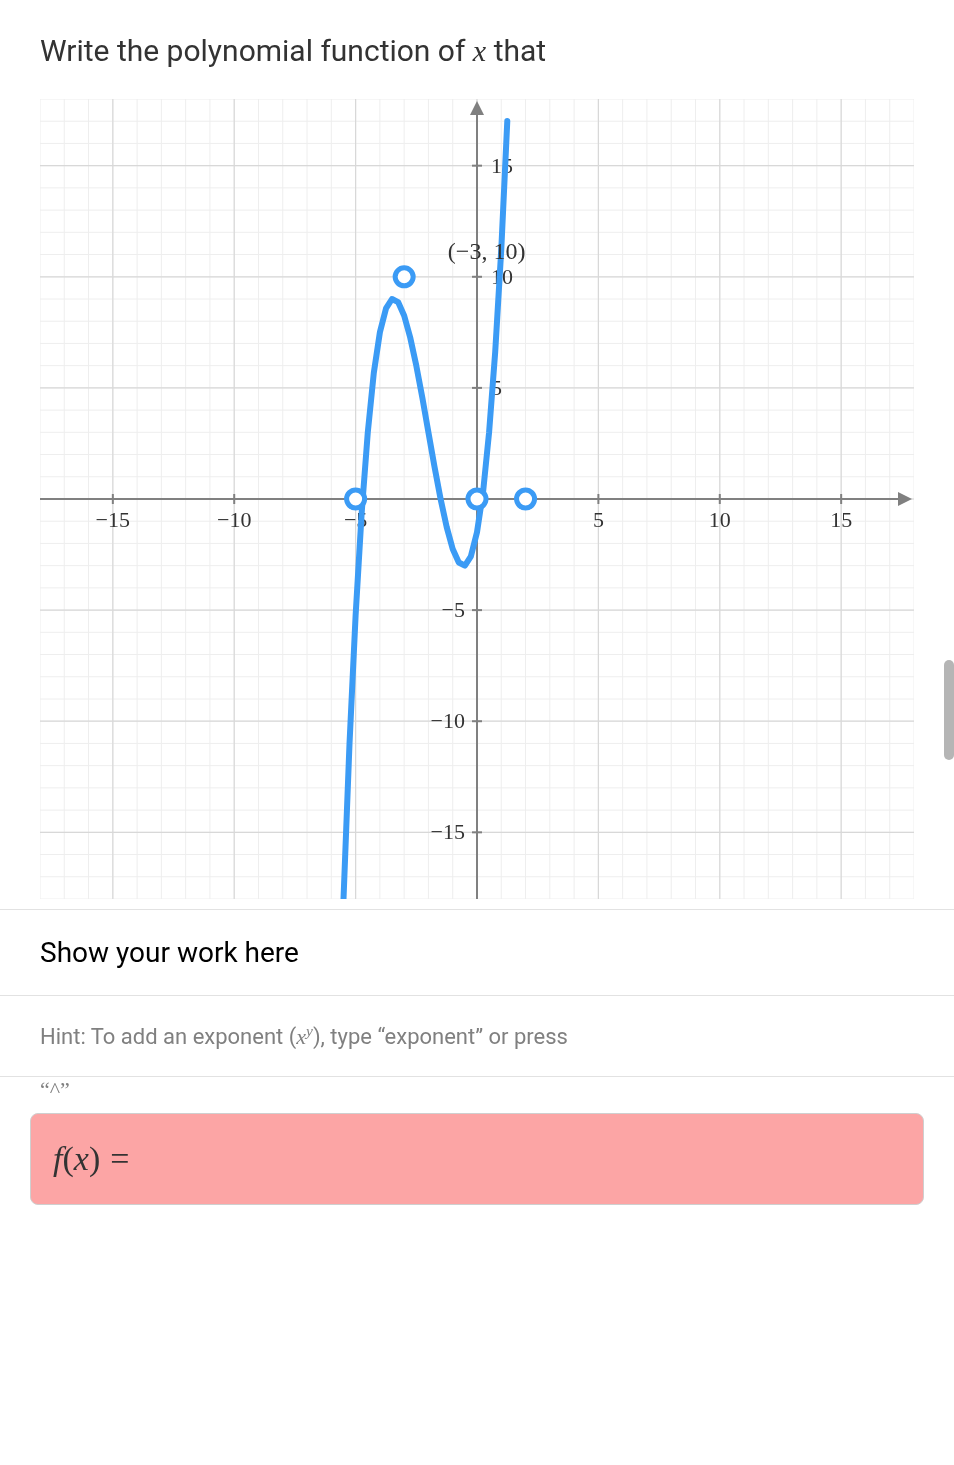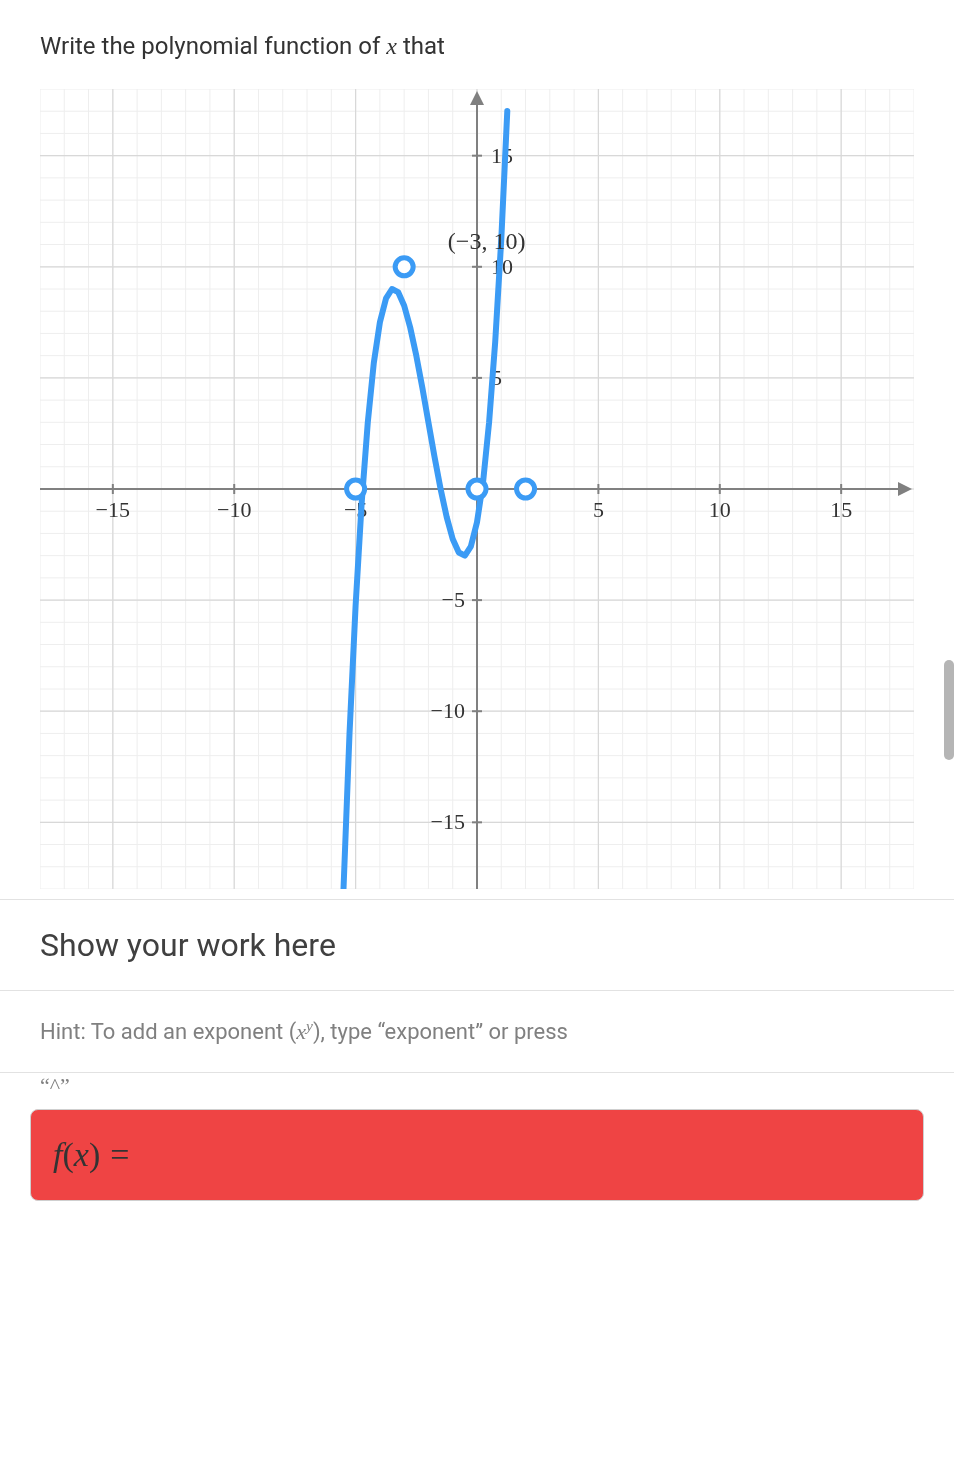--- a/index.html
+++ b/index.html
@@ -5,41 +5,41 @@
   * { box-sizing: border-box; margin: 0; padding: 0; }
   body {
     font-family: -apple-system, BlinkMacSystemFont, "Segoe UI", Roboto, sans-serif;
     background: #fff;
     color: #333333;
     width: 954px;
     position: relative;
   }
   .prompt {
     padding: 28px 40px 24px 40px;
-    font-size: 24px;
+    font-size: 30px;
     line-height: 1.55;
     color: #333333;
   }
   .math-var { font-family: "Times New Roman", serif; font-style: italic; }
   .chart-wrap {
     padding: 0 40px 10px 40px;
   }
   .chart {
     width: 100%;
     height: 800px;
     background: #fff;
     position: relative;
   }
   .chart svg { width: 100%; height: 100%; display: block; }
 
   .divider { border-top: 1px solid #e2e2e2; }
   .show-work {
     padding: 26px 40px;
-    font-size: 32px;
-    color: #404040;
+    font-size: 28px;
+    color: #000000;
   }
   .hint {
     padding: 26px 40px;
     font-size: 22px;
     color: #808080;
   }
   .hint .math-var, .hint .math-sup { font-family: "Times New Roman", serif; font-style: italic; }
   .hint .math-sup { font-size: 0.7em; vertical-align: super; font-style: italic; }
 
   .caret-row {
@@ -49,21 +49,21 @@
   }
   .caret-quote { font-family: "Times New Roman", serif;}
 
   .answer-row {
     padding: 6px 30px 10px 30px;
   }
   .answer-field {
     width: 100%;
     border: 1px solid #cfcfcf;
     border-radius: 8px;
-    background: #ef4444;
+    background: #fca5a5;
     padding: 26px 22px;
     font-size: 34px;
     display: flex;
     align-items: center;
     gap: 10px;
   }
   .answer-label { font-family: "Times New Roman", serif; font-style: italic; color:#333333;}
   .answer-label .paren { font-style: normal; }
   .answer-label .f { font-style: italic; }
   .answer-eq { font-family: "Times New Roman", serif; font-style: normal;}

